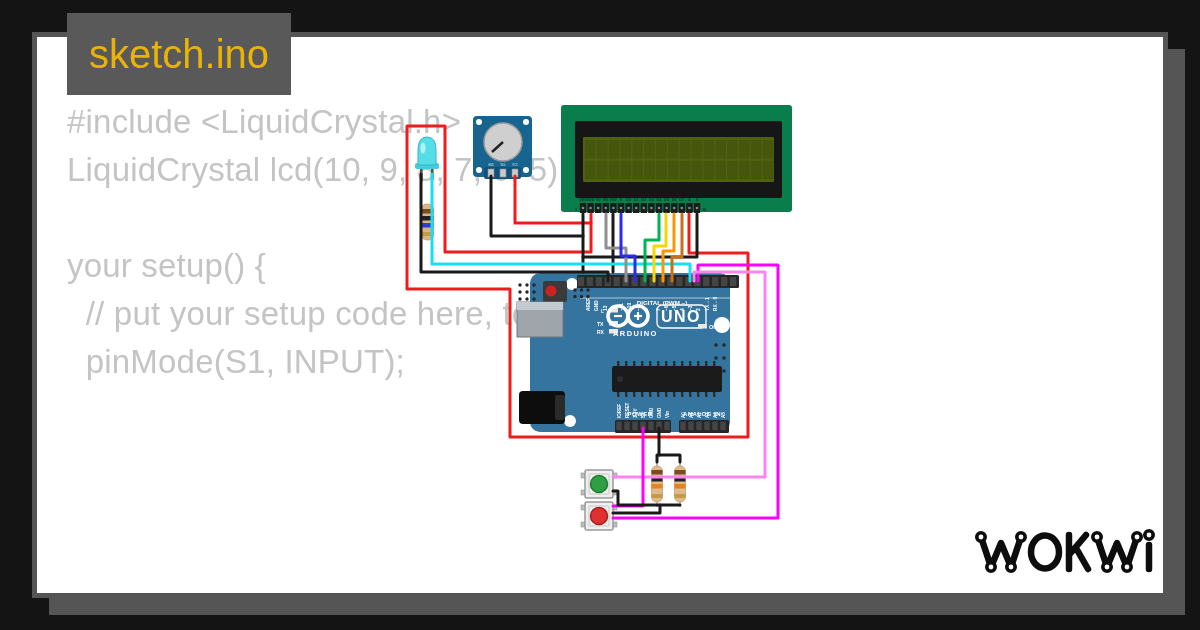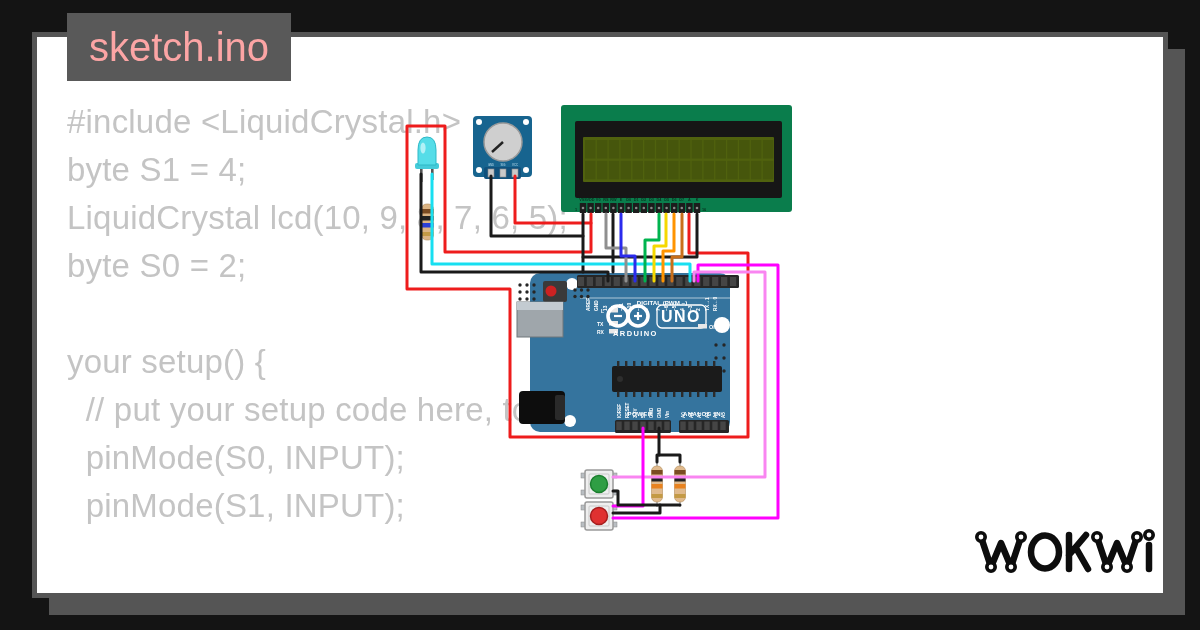--- a/index.html
+++ b/index.html
@@ -2,30 +2,30 @@
 <html><head>
 <meta charset="utf-8">
 <style>
   html,body{margin:0;padding:0}
   body{width:1200px;height:630px;background:#141414;overflow:hidden;font-family:"Liberation Sans",sans-serif;position:relative}
   .panel{position:absolute;left:32px;top:32px;width:1126px;height:556px;background:#fff;border:5px solid #555;box-shadow:17px 17px 0 #555;overflow:hidden}
   .layer{position:absolute;left:-37px;top:-37px;width:1200px;height:630px}
   .code{position:absolute;left:67px;top:98px;font-size:33px;line-height:48px;color:#c4c4c4;white-space:pre;letter-spacing:.2px}
   .code div{height:48px}
   svg.circuit{position:absolute;left:0;top:0}
-  .titlebar{position:absolute;left:67px;top:13px;background:#595959;color:#fca5a5;font-size:40px;line-height:46px;padding:11px 22px;z-index:5}
+  .titlebar{position:absolute;left:67px;top:13px;background:#595959;color:#eab308;font-size:40px;line-height:46px;padding:18px 22px;z-index:5}
   text{font-family:"Liberation Sans",sans-serif}
 </style>
 </head>
 <body>
 
 <div class="panel">
   <div class="layer">
 
-    <div class="code" id="code-block"><div>#include &lt;LiquidCrystal.h&gt;</div><div>byte S1 = 4;</div><div>LiquidCrystal lcd(10, 9, 8, 7, 6, 5);</div><div>byte S0 = 2;</div><div></div><div>your setup() {</div><div>  // put your setup code here, to run once:</div><div>  pinMode(S0, INPUT);</div><div>  pinMode(S1, INPUT);</div></div>
+    <div class="code" id="code-block"><div>#include &lt;LiquidCrystal.h&gt;</div><div>LiquidCrystal lcd(10, 9, 8, 7, 6, 5);</div><div></div><div>your setup() {</div><div>  // put your setup code here, to run once:</div><div>  pinMode(S1, INPUT);</div></div>
 
     <svg class="circuit" width="1200" height="630" viewBox="0 0 1200 630">
 
       <g>
         <rect x="561" y="105" width="231" height="107" rx="3" fill="#0a7d4c"></rect>
         <rect x="575" y="121" width="207" height="77" rx="2" fill="#161616"></rect>
         <rect x="583" y="137" width="191" height="45" rx="1" fill="#50620e"></rect>
         <g id="lcd-cells">
             <rect x="585" y="140" width="10.6" height="18.6" fill="#000" opacity="0.12"></rect>
             <rect x="596.85" y="140" width="10.6" height="18.6" fill="#000" opacity="0.12"></rect>

